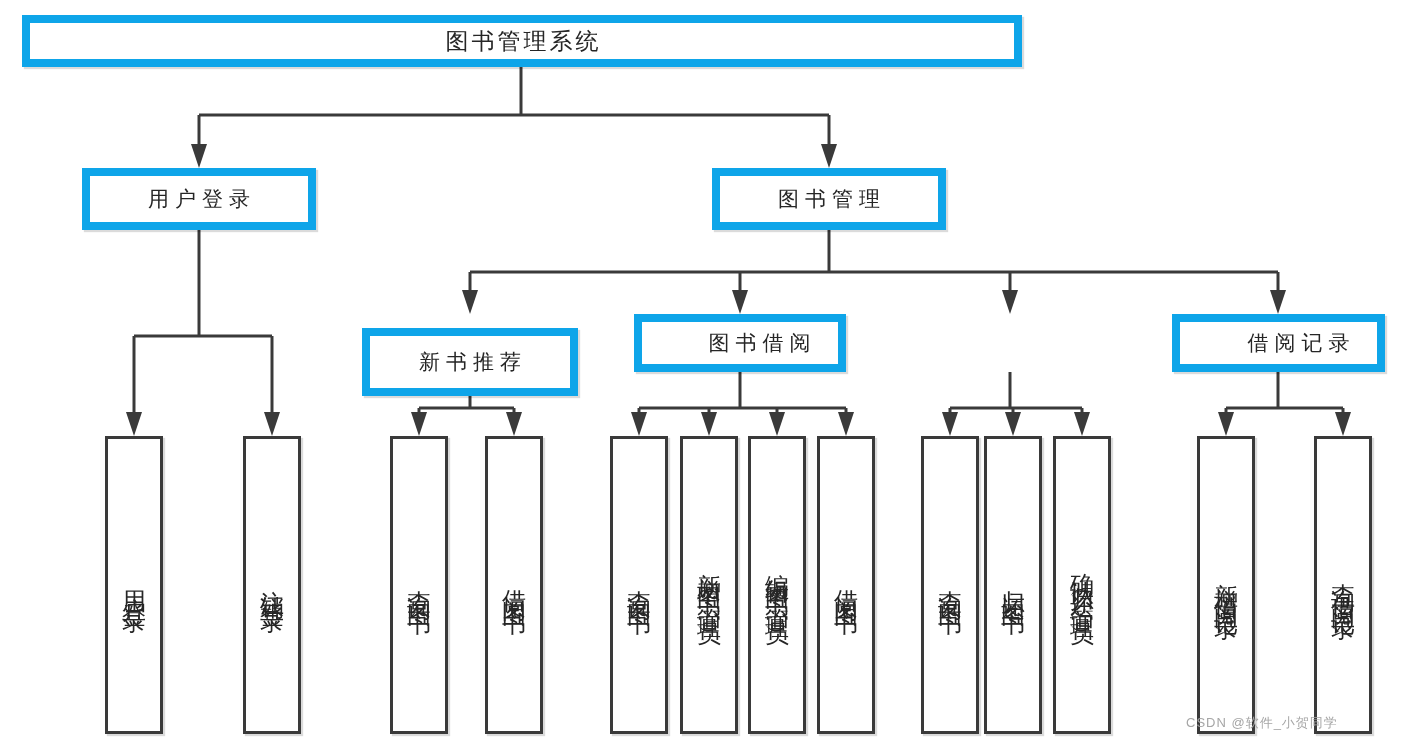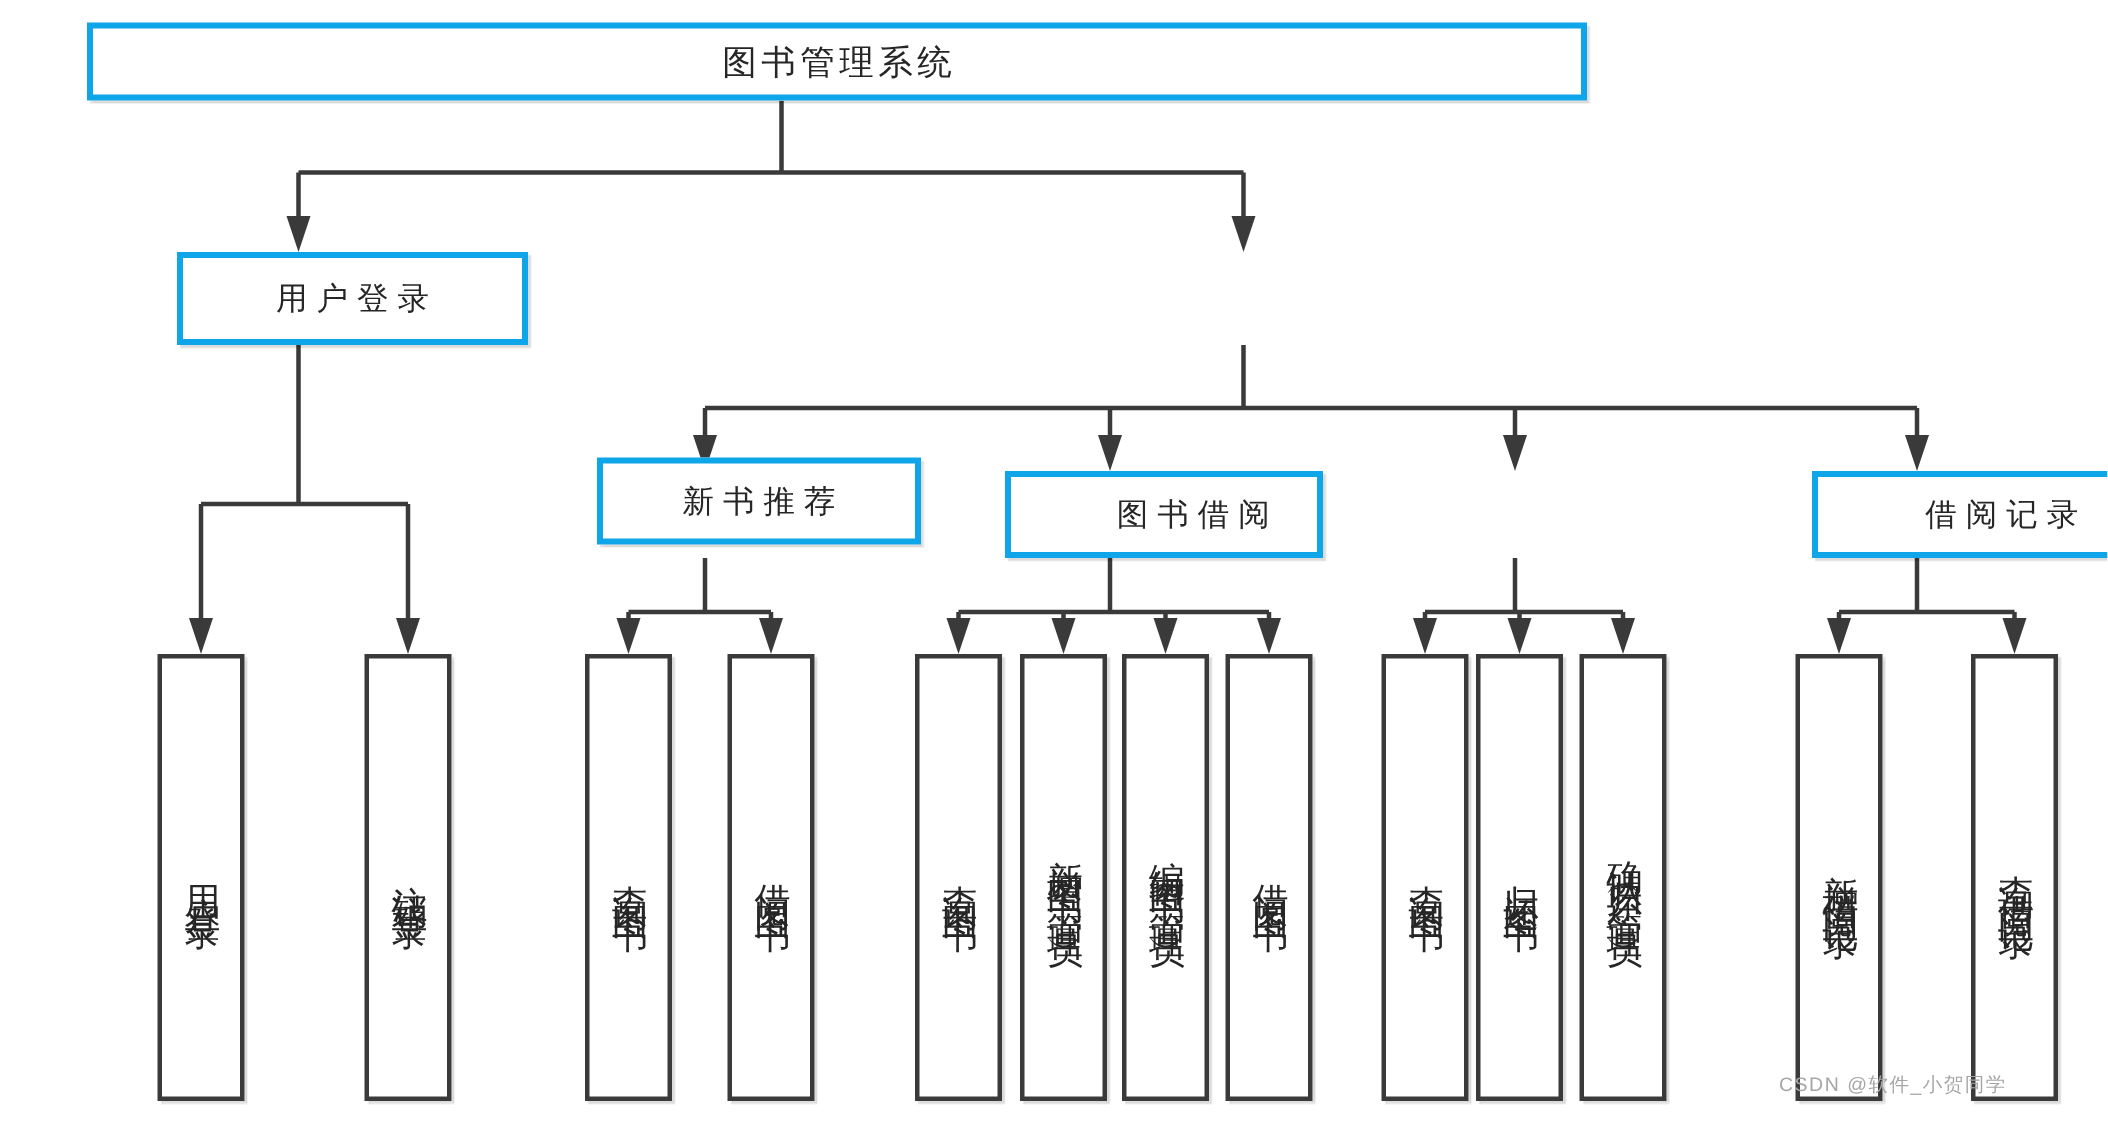--- a/index.html
+++ b/index.html
@@ -9,27 +9,26 @@
     height: 747px;
     background: #ffffff;
     font-family: "Liberation Sans", sans-serif;
     color: #262626;
     overflow: hidden;
   }
   svg.wires { position: absolute; left: 0; top: 0; width: 1405px; height: 747px; }
   .box {
     position: absolute;
     box-sizing: border-box;
-    border: 4px solid #0ea5e9;
+    border: 8px solid #0ea5e9;
     background: #ffffff;
     display: flex;
     align-items: center;
     justify-content: center;
     box-shadow: 2px 2px 1px rgba(0,0,0,0.14);
-    margin-left: 36px;
   }
   .hlabel {
     font-size: 21px;
     letter-spacing: 6px;
     text-indent: 6px;
     white-space: nowrap;
     color: #262626;
   }
   .root-label { font-size: 23px; letter-spacing: 3px; text-indent: 3px; }
   .leaf {
@@ -139,22 +138,25 @@
     </g>
   </svg>
 
   <div class="box" style="left:22px; top:15px; width:1000px; height:52px;">
     <span class="hlabel root-label">图书管理系统</span>
   </div>
 
   <div class="box" style="left:82px; top:168px; width:234px; height:62px;">
     <span class="hlabel">用户登录</span>
   </div>
-
-  <div class="box" style="left:362px; top:305px; width:216px; height:58px;">
+  <div class="box" style="left:712px; top:168px; width:234px; height:62px;">
+    <span class="hlabel">图书管理</span>
+  </div>
+
+  <div class="box" style="left:362px; top:328px; width:216px; height:68px;">
     <span class="hlabel">新书推荐</span>
   </div>
   <div class="box" style="left:634px; top:314px; width:212px; height:58px;padding-left:39px;">
     <span class="hlabel">图书借阅</span>
   </div>
   <div class="box" style="left:1172px; top:314px; width:213px; height:58px;padding-left:40px;">
     <span class="hlabel">借阅记录</span>
   </div>
 
   <div class="leaf" style="left:105px;">

